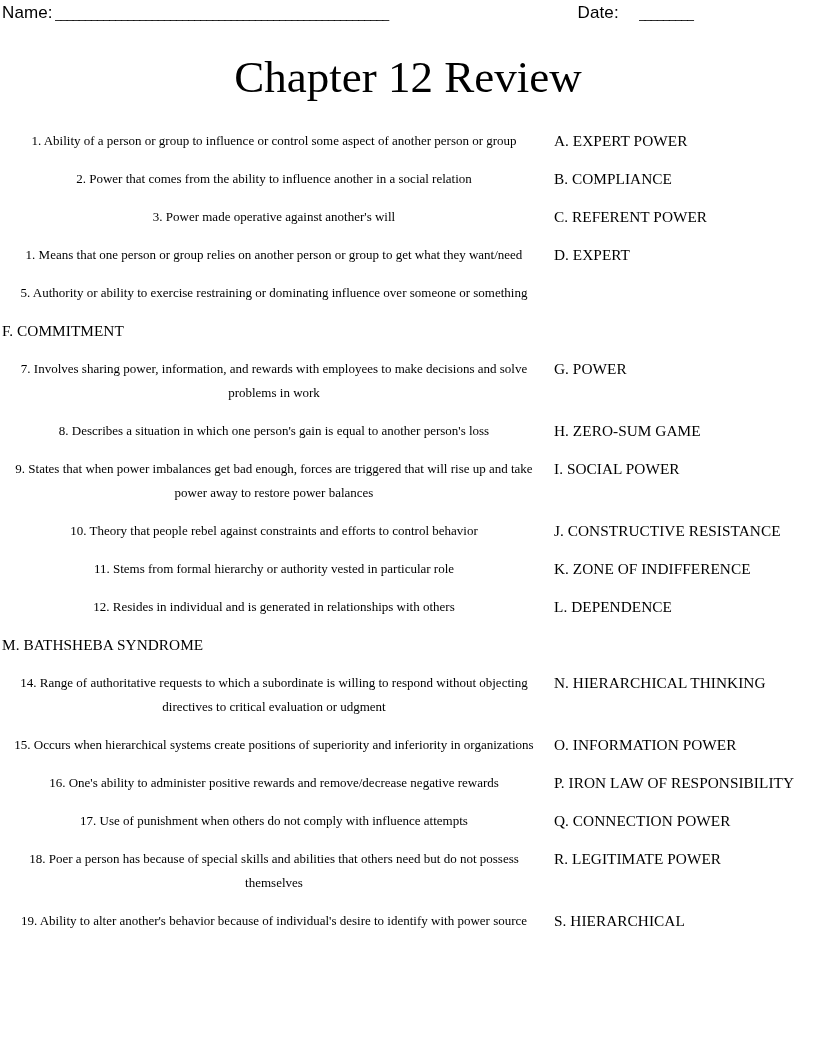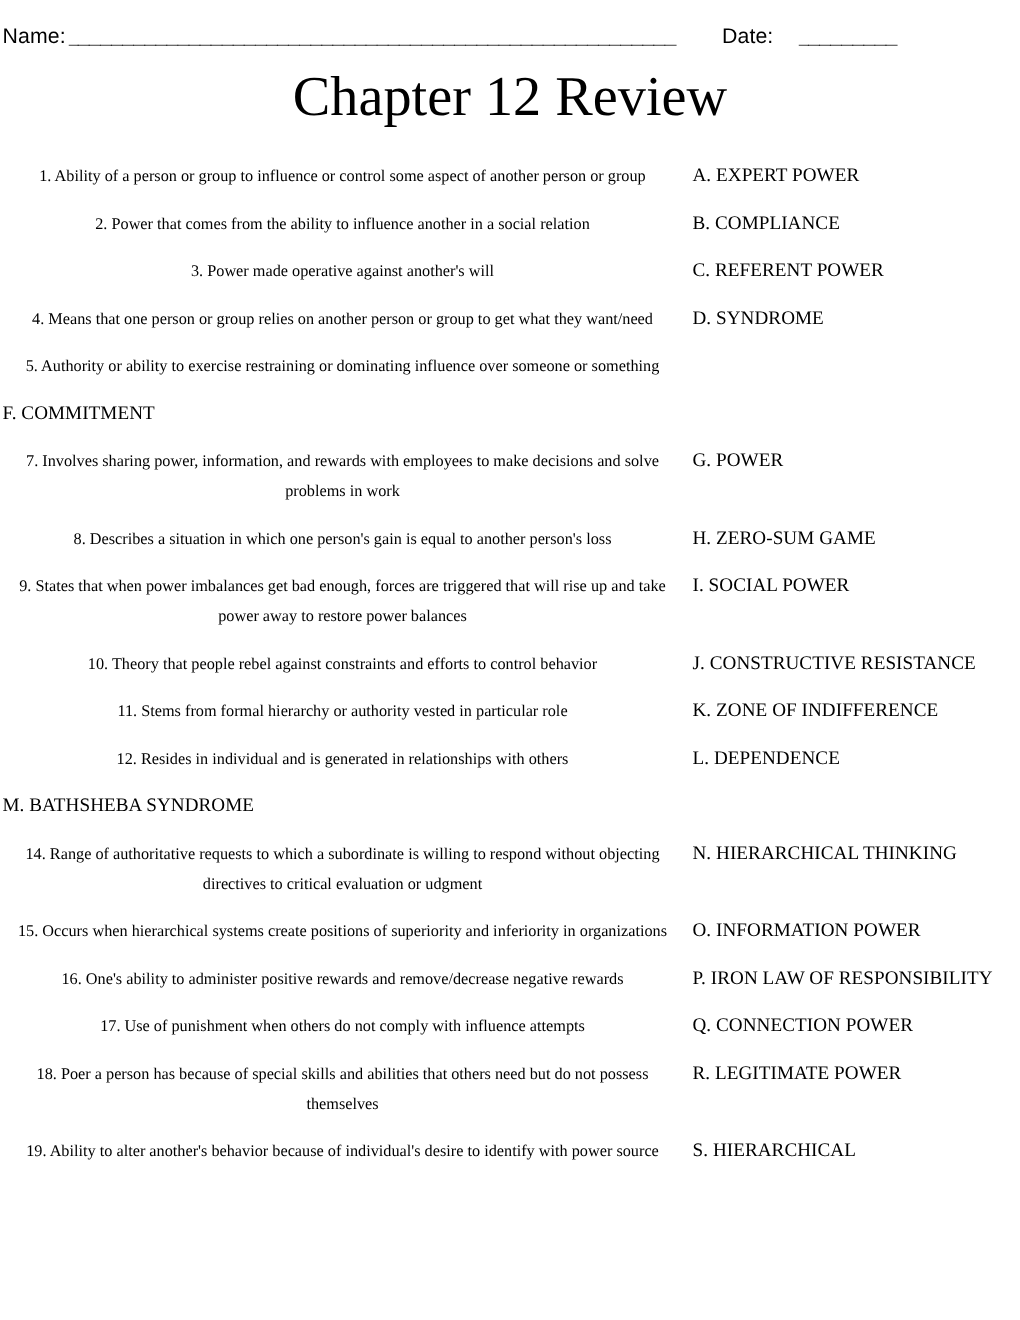--- a/index.html
+++ b/index.html
@@ -16,38 +16,37 @@
     color: #000000;
     position: relative;
   }
 
   
   .header-row {
     display: flex;
     align-items: baseline;
     font-family: "Liberation Sans", "DejaVu Sans", sans-serif;
     font-size: 17px;
-    padding: 19px 2px 0 2px;
+    padding: 3px 2px 0 2px;
     height: 24px;
     box-sizing: border-box;
     white-space: nowrap;
   }
   .field-label {
     font-family: "Liberation Sans", "DejaVu Sans", sans-serif;
     font-size: 17px;
     letter-spacing: 0.1px;
   }
   .blank-line {
     font-family: "Liberation Sans", "DejaVu Sans", sans-serif;
-    font-size: 17px;
+    font-size: 12px;
     letter-spacing: -0.6px;
     overflow: hidden;
     display: inline-block;
     vertical-align: baseline;
-    font-style: italic;
   }
   .name-blank { width: 505px; margin-left: 2px; }
   .date-blank { width: 130px; margin-left: 20px; }
   .header-gap { width: 18px; display: inline-block; }
 
   
   .sheet-title {
     text-align: center;
     font-family: "Liberation Serif", "DejaVu Serif", serif;
     font-size: 45px;
@@ -105,22 +104,22 @@
     </div>
     <div class="match-row">
       <div class="q-cell">2. Power that comes from the ability to influence another in a social relation</div>
       <div class="a-cell">B. COMPLIANCE</div>
     </div>
     <div class="match-row">
       <div class="q-cell">3. Power made operative against another's will</div>
       <div class="a-cell">C. REFERENT POWER</div>
     </div>
     <div class="match-row">
-      <div class="q-cell">4. Means that one person or group relies on another person or group to get what they want/need</div>
-      <div class="a-cell">D. SYNDROME</div>
+      <div class="q-cell">1. Means that one person or group relies on another person or group to get what they want/need</div>
+      <div class="a-cell">D. EXPERT</div>
     </div>
     <div class="match-row">
       <div class="q-cell">5. Authority or ability to exercise restraining or dominating influence over someone or something</div>
     </div>
     <div class="match-row">
       <div class="a-cell">F. COMMITMENT</div>
     </div>
     <div class="match-row">
       <div class="q-cell">7. Involves sharing power, information, and rewards with employees to make decisions and solve problems in work</div>
       <div class="a-cell">G. POWER</div>

